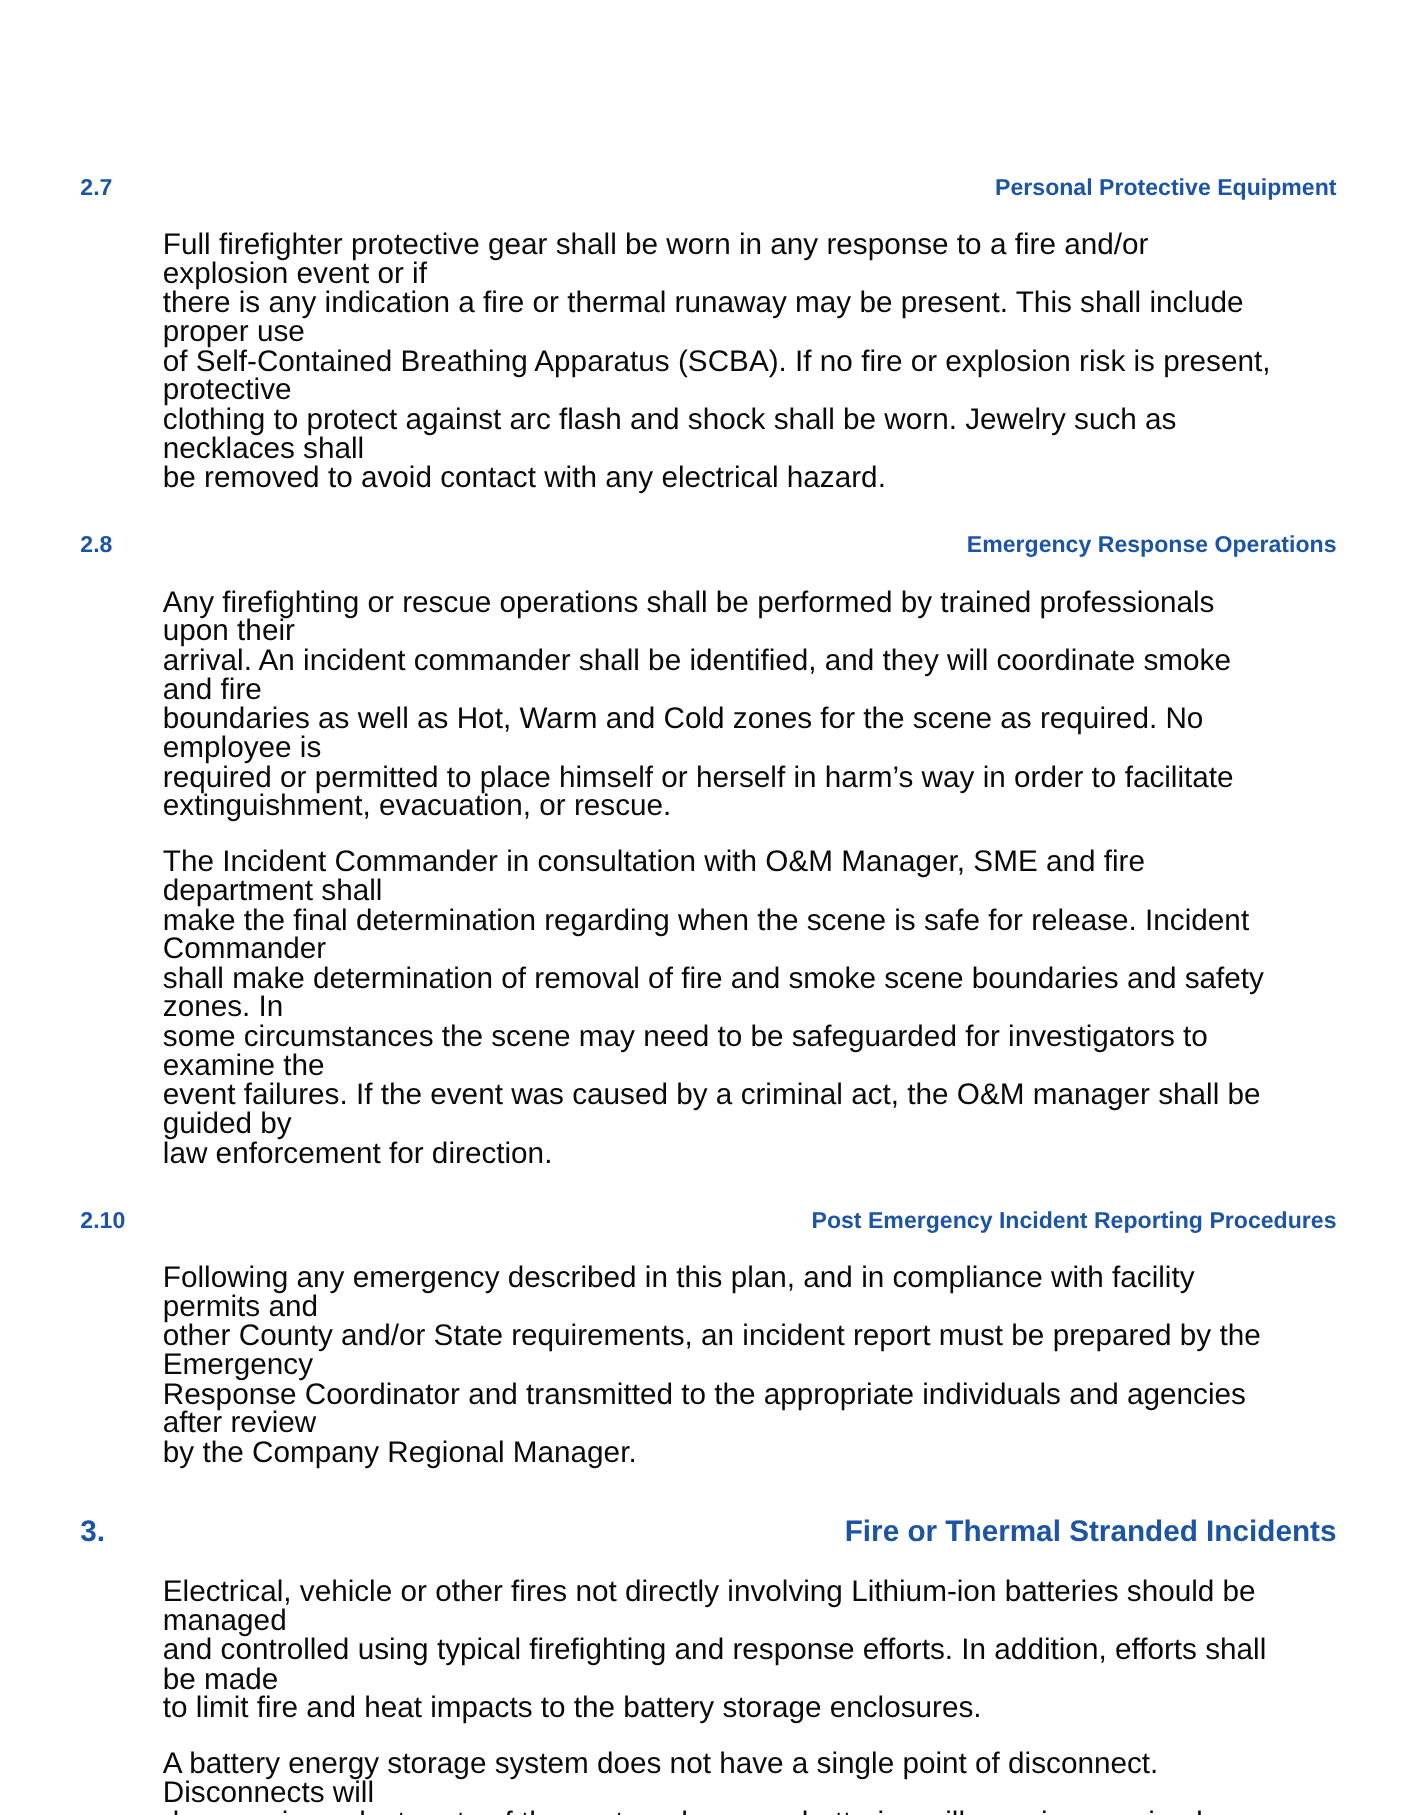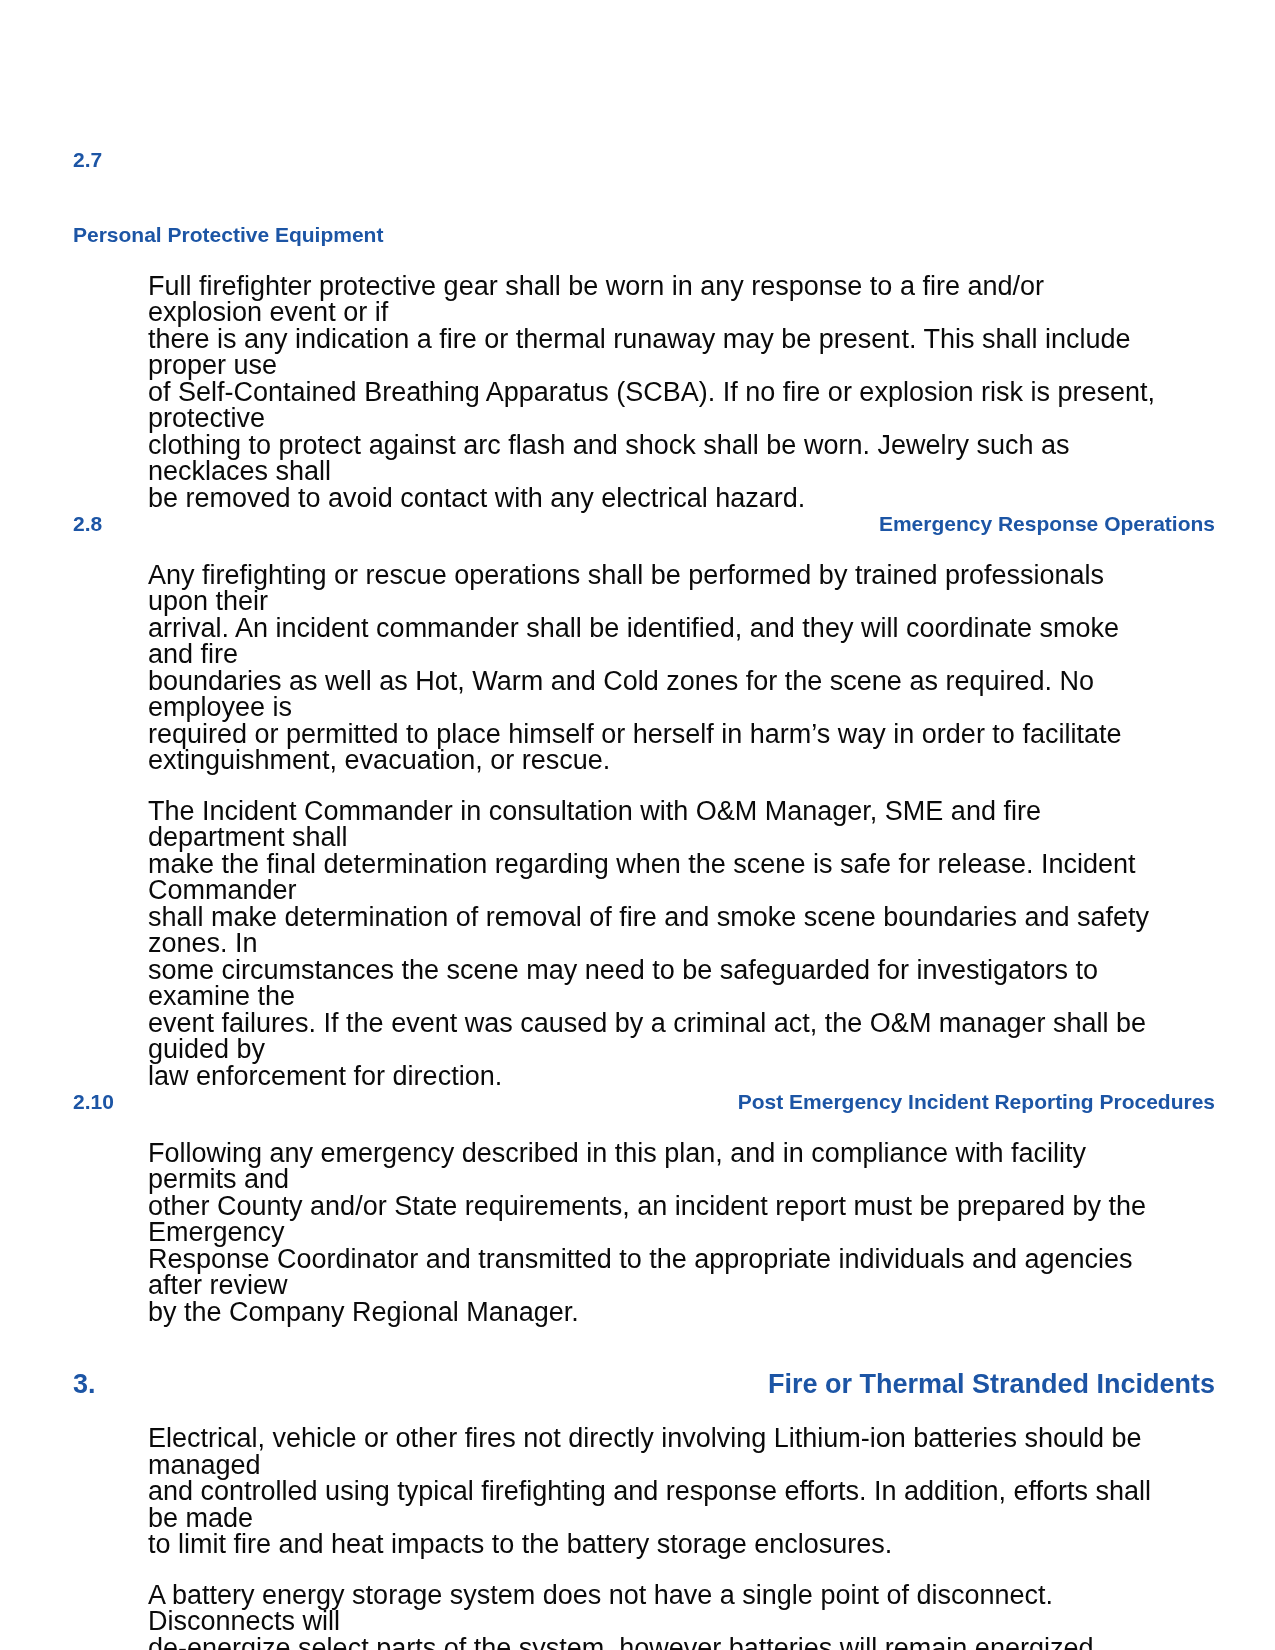--- a/index.html
+++ b/index.html
@@ -14,22 +14,23 @@
     padding: 147px 60px 0 73px;
     overflow: hidden;
   }
   .sec-head {
     display: flex;
     align-items: baseline;
     color: var(--heading_color, #1c55a5);
     font-weight: bold;
     font-size: 21px;
     line-height: 26.5px;
+    margin-top: 36px;
   }
-  .sec-head.first { margin-top: 0; flex-direction: column; }
+  .sec-head.first { margin-top: 11px; }
   .sec-head.level1 {
     font-size: 27px;
     line-height: 34px;
     margin-top: 42px;
   }
   .sec-num { flex: 0 0 75px; width: 75px; }
   .sec-title { flex: 1 1 auto; text-align: right; }
   .para {
     margin: 24px 0 0 75px;
     font-size: 27px;

